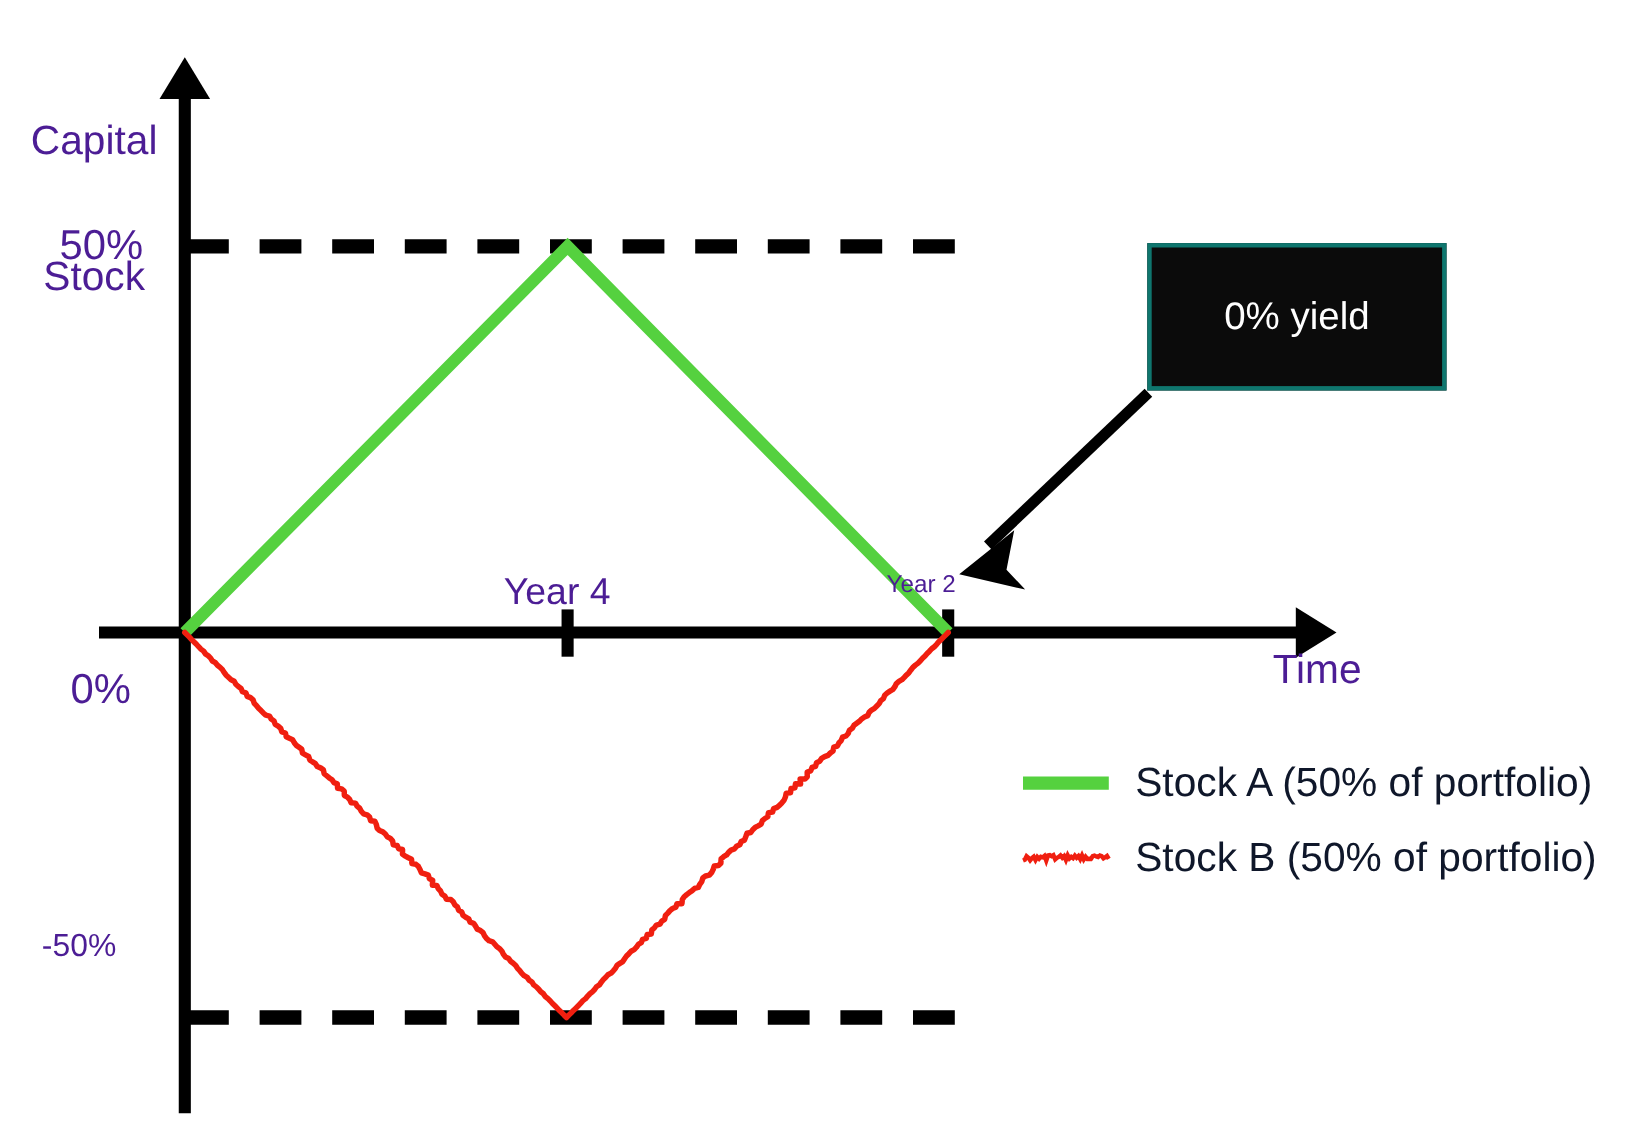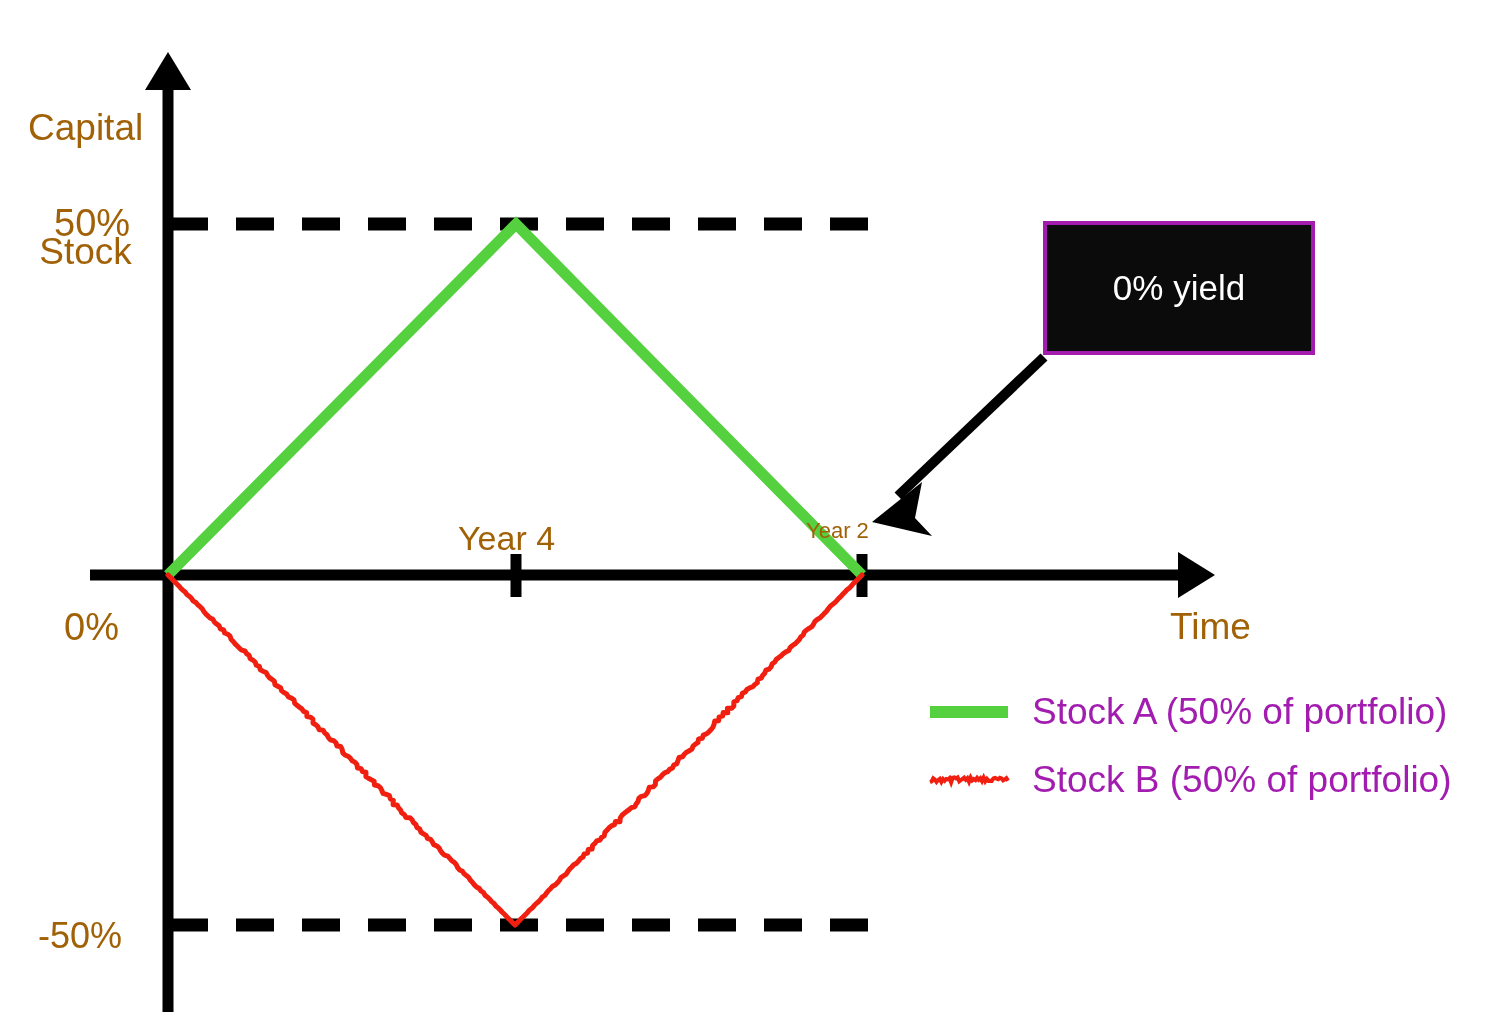--- a/index.html
+++ b/index.html
@@ -19,70 +19,69 @@
   }
   #chart-svg {
     position: absolute;
     left: 0;
     top: 0;
     width: 1496px;
     height: 1032px;
   }
   .txt {
     position: absolute;
-    color: #a16207;
+    color: #4c1d95;
     font-family: "Liberation Sans", sans-serif;
     white-space: pre;
     line-height: 1.12;
   }
   #axis-label-y {
     left: 28px;
     top: 24px;
     font-size: 37px;
     text-align: left;
   }
   #axis-label-x {
     left: 1157px;
-    top: 606px;
+    top: 588px;
     font-size: 37px;
-    margin-left: 13px;
   }
   #tick-label-50 {
     left: 54px;
     top: 202px;
     font-size: 38px;
   }
   #tick-label-0 {
     left: 64px;
     top: 606px;
     font-size: 38px;
   }
   #tick-label-neg50 {
     left: 38px;
-    top: 916px;
-    font-size: 36px;
+    top: 844px;
+    font-size: 29px;
   }
   #tick-label-year1 {
     left: 458px;
     top: 519px;
     font-size: 34px;
   }
   #tick-label-year2 {
     left: 806px;
     top: 519px;
     font-size: 22px;
   }
   #callout-box {
     position: absolute;
     left: 1043px;
     top: 221px;
     width: 272px;
     height: 134px;
     background: #0b0b0b;
-    border: 4px solid #a21caf;
+    border: 4px solid #0f766e;
     box-sizing: border-box;
     display: flex;
     flex-direction: column;
     align-items: center;
     justify-content: center;
   }
   #callout-box .cl {
     color: #ffffff;
     font-size: 35px;
     font-family: "Liberation Sans", sans-serif;
@@ -104,21 +103,21 @@
   .legend-swatch {
     width: 82px;
     height: 26px;
     flex: 0 0 82px;
     margin-right: 22px;
     position: relative;
   }
   .legend-swatch svg { display: block; }
   .legend-text {
     font-size: 37px;
-    color: #a21caf;
+    color: #0f172a;
     font-family: "Liberation Sans", sans-serif;
     white-space: pre;
   }
 </style>
 </head>
 <body>
 
 <div id="stage">
 
   <svg id="chart-svg" viewBox="0 0 1496 1032">

